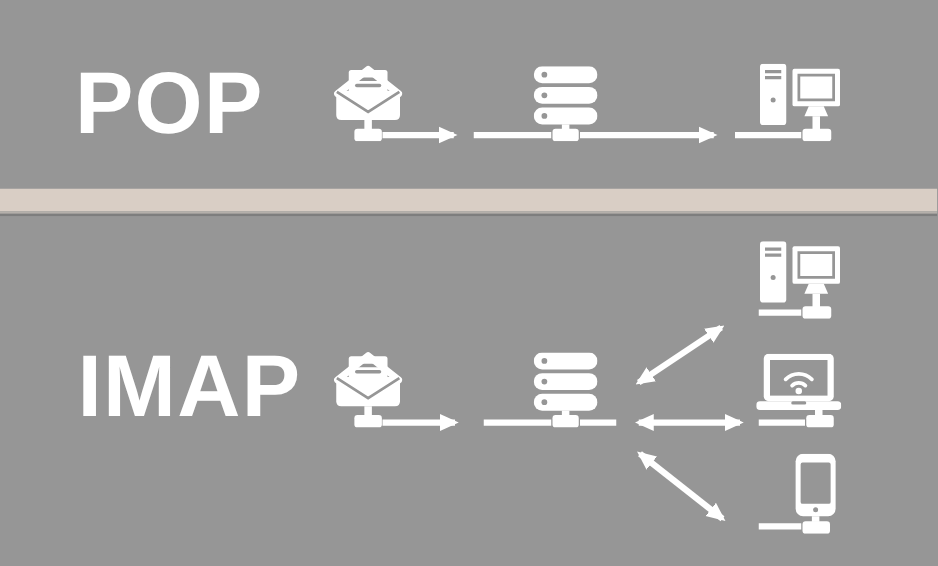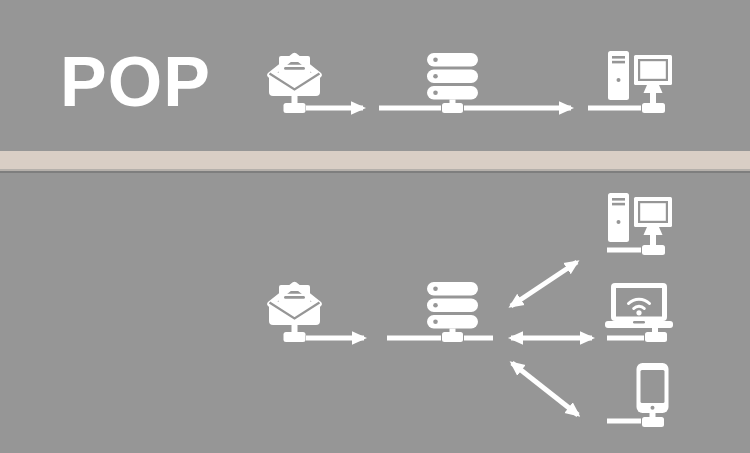--- a/index.html
+++ b/index.html
@@ -131,20 +131,21 @@
     </svg>
   </section>
 
   <div class="divider">
     <div class="strip"></div>
     <div class="edge-light"></div>
     <div class="edge-dark"></div>
   </div>
 
   <section class="row row-imap">
+    <div class="proto-label label-imap">IMAP</div>
 
     <svg class="ic env-imap" viewBox="0 0 55 62">
         <use href="#icon-envelope"></use>
       </svg>
     <svg class="ic srv-imap" viewBox="0 0 51 60">
         <use href="#icon-server"></use>
       </svg>
     <svg class="ic desk-imap" viewBox="0 0 64 62">
         <use href="#icon-desktop"></use>
       </svg>

